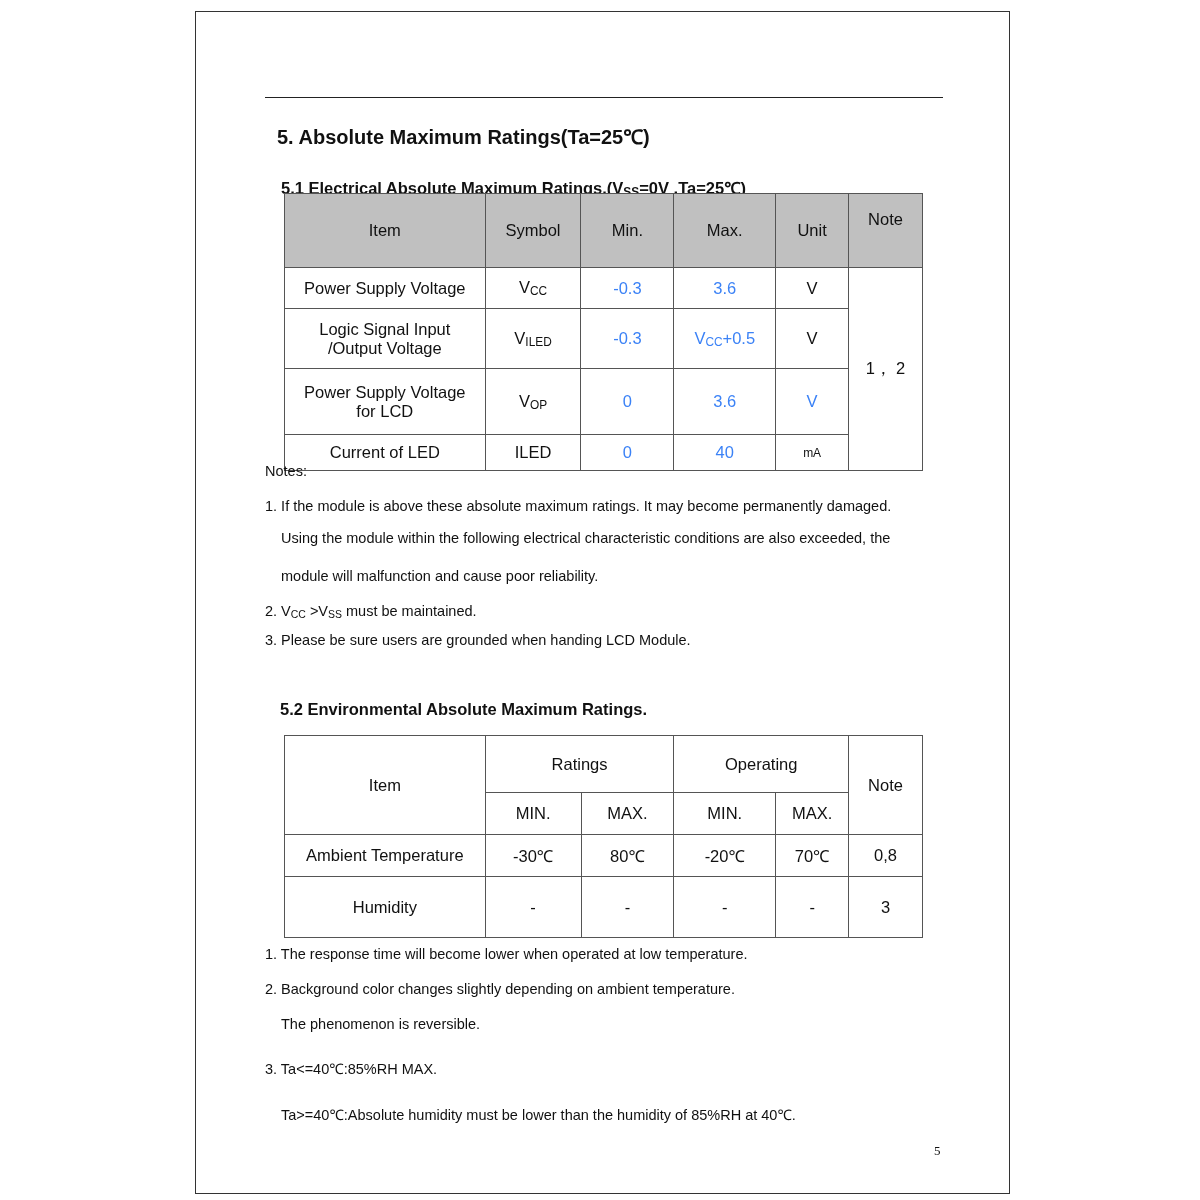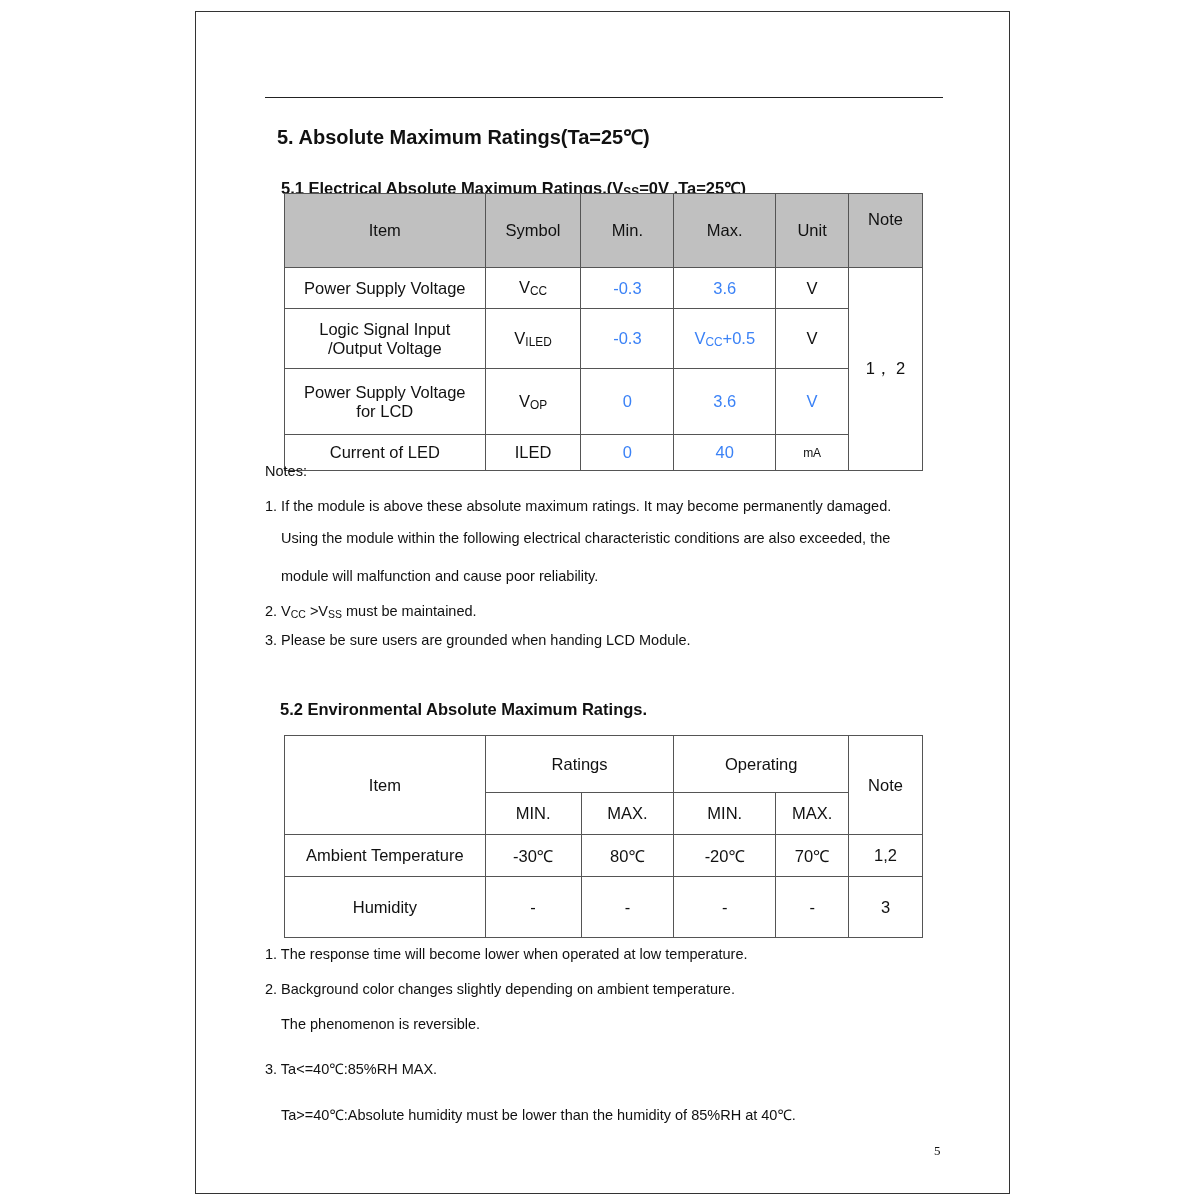--- a/index.html
+++ b/index.html
@@ -120,21 +120,21 @@
     <td>MAX.</td>
     <td>MIN.</td>
     <td>MAX.</td>
   </tr>
   <tr style="height:42px">
     <td>Ambient Temperature</td>
     <td>-30℃</td>
     <td>80℃</td>
     <td>-20℃</td>
     <td>70℃</td>
-    <td>1,2</td>
+    <td>0,8</td>
   </tr>
   <tr style="height:61px">
     <td>Humidity</td>
     <td>-</td>
     <td>-</td>
     <td>-</td>
     <td>-</td>
     <td>3</td>
   </tr>
 </tbody>

